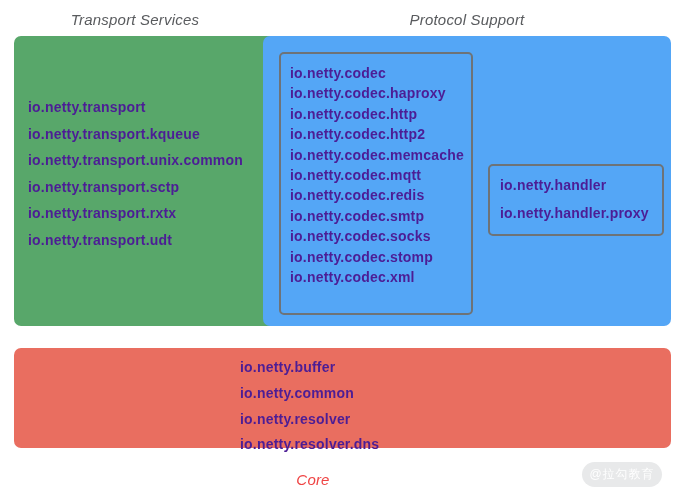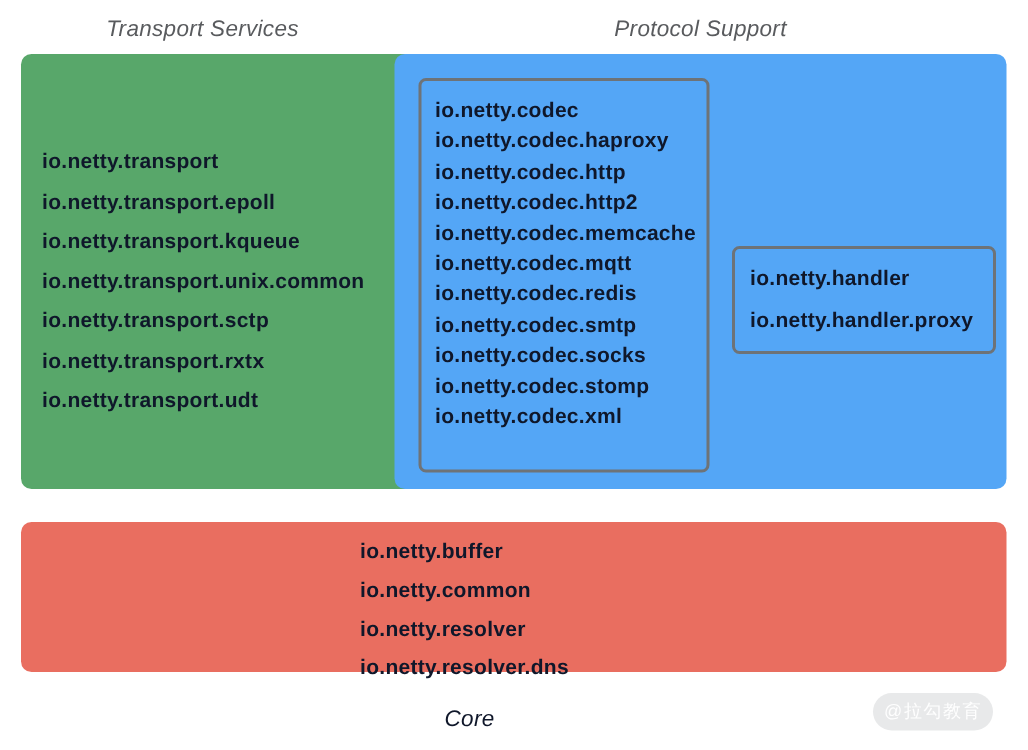--- a/index.html
+++ b/index.html
@@ -15,56 +15,55 @@
     font-size: 15px; color: #595b5e;
     text-align: center; letter-spacing: .2px; font-style: italic;
   }
   #title-transport { left: 14px;  width: 242px; }
   #title-protocol  { left: 263px; width: 408px; }
   .panel { position: absolute; border-radius: 7px; }
   #panel-transport { left: 14px;  top: 36px;  width: 292px; height: 290px; background: #58a76a; }
   #panel-protocol  { left: 263px; top: 36px;  width: 408px; height: 290px; background: #54a6f6; }
   #panel-core      { left: 14px;  top: 348px; width: 657px; height: 100px; background: #e96e60; }
   .pkg-item {
-    color: #0f172a; font-size: 14px; font-weight: 600;
+    color: #4c1d95; font-size: 14px; font-weight: 600;
     white-space: nowrap; letter-spacing: .2px;
   }
   #transport-list { position: absolute; left: 14px; top: 58px; line-height: 26.5px; }
   .group-box {
     position: absolute; box-sizing: border-box;
     border: 2px solid #6e7377; border-radius: 5px;
   }
   #codec-box   { left: 16px;  top: 16px;  width: 194px; height: 263px; padding: 9px 0 0 9px; }
   #codec-box .pkg-item   { line-height: 20.4px; }
   #handler-box { left: 225px; top: 104px; width: 176px; height: 72px;  padding: 5px 0 0 10px; margin-top: 24px; }
   #handler-box .pkg-item { line-height: 28px; }
   #core-list { position: absolute; left: 226px; top: 7px; line-height: 25.8px; }
   #core-title {
     position: absolute; left: 240px; top: 471px; width: 146px;
-    text-align: center; font-size: 15px; color: #0f172a;
+    text-align: center; font-size: 15px; color: #ef4444;
   }
   #watermark {
     position: absolute; left: 582px; top: 462px;
     width: 80px; height: 25px; border-radius: 13px;
     background: #e8e9ea; color: rgba(255,255,255,0.95);
     font-size: 12px; line-height: 25px; text-align: center;
     letter-spacing: 1px;
   }
 </style>
 </head>
 <body>
 
 <div class="section-title" id="title-transport">Transport Services</div>
 
 <div class="section-title" id="title-protocol">Protocol Support</div>
 
 <div class="panel" id="panel-transport">
   <div id="transport-list">
     <div class="pkg-item">io.netty.transport</div>
-    <div class="pkg-item">io.netty.transport.epoll</div>
     <div class="pkg-item">io.netty.transport.kqueue</div>
     <div class="pkg-item">io.netty.transport.unix.common</div>
     <div class="pkg-item">io.netty.transport.sctp</div>
     <div class="pkg-item">io.netty.transport.rxtx</div>
     <div class="pkg-item">io.netty.transport.udt</div>
   </div>
 </div>
 
 <div class="panel" id="panel-protocol">
 

